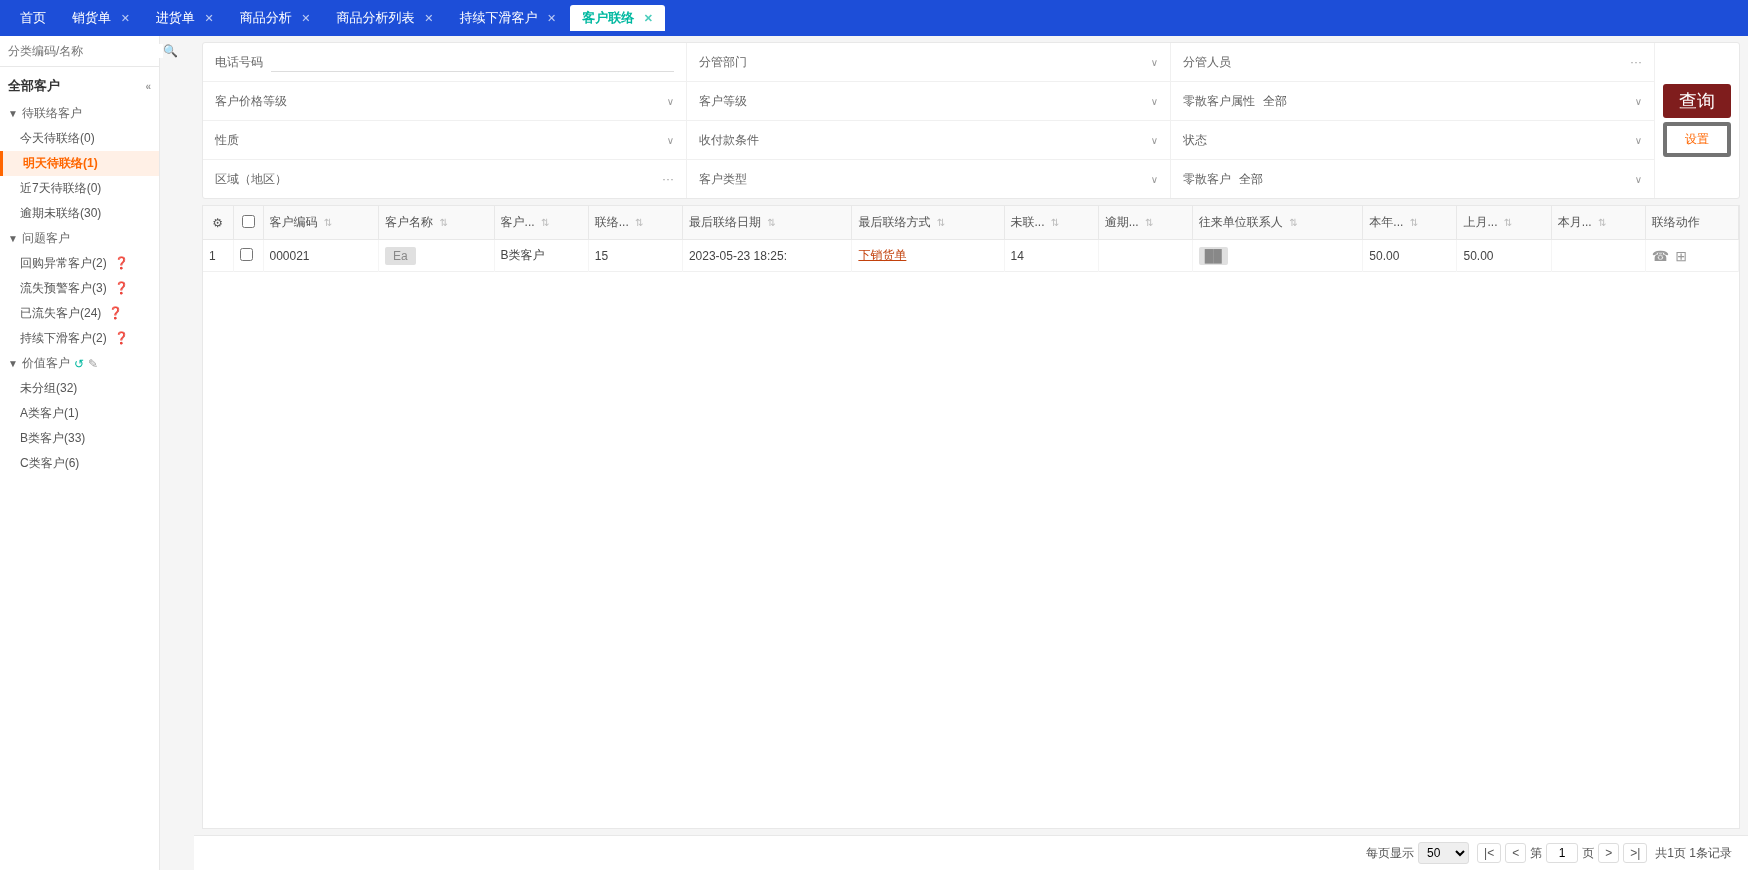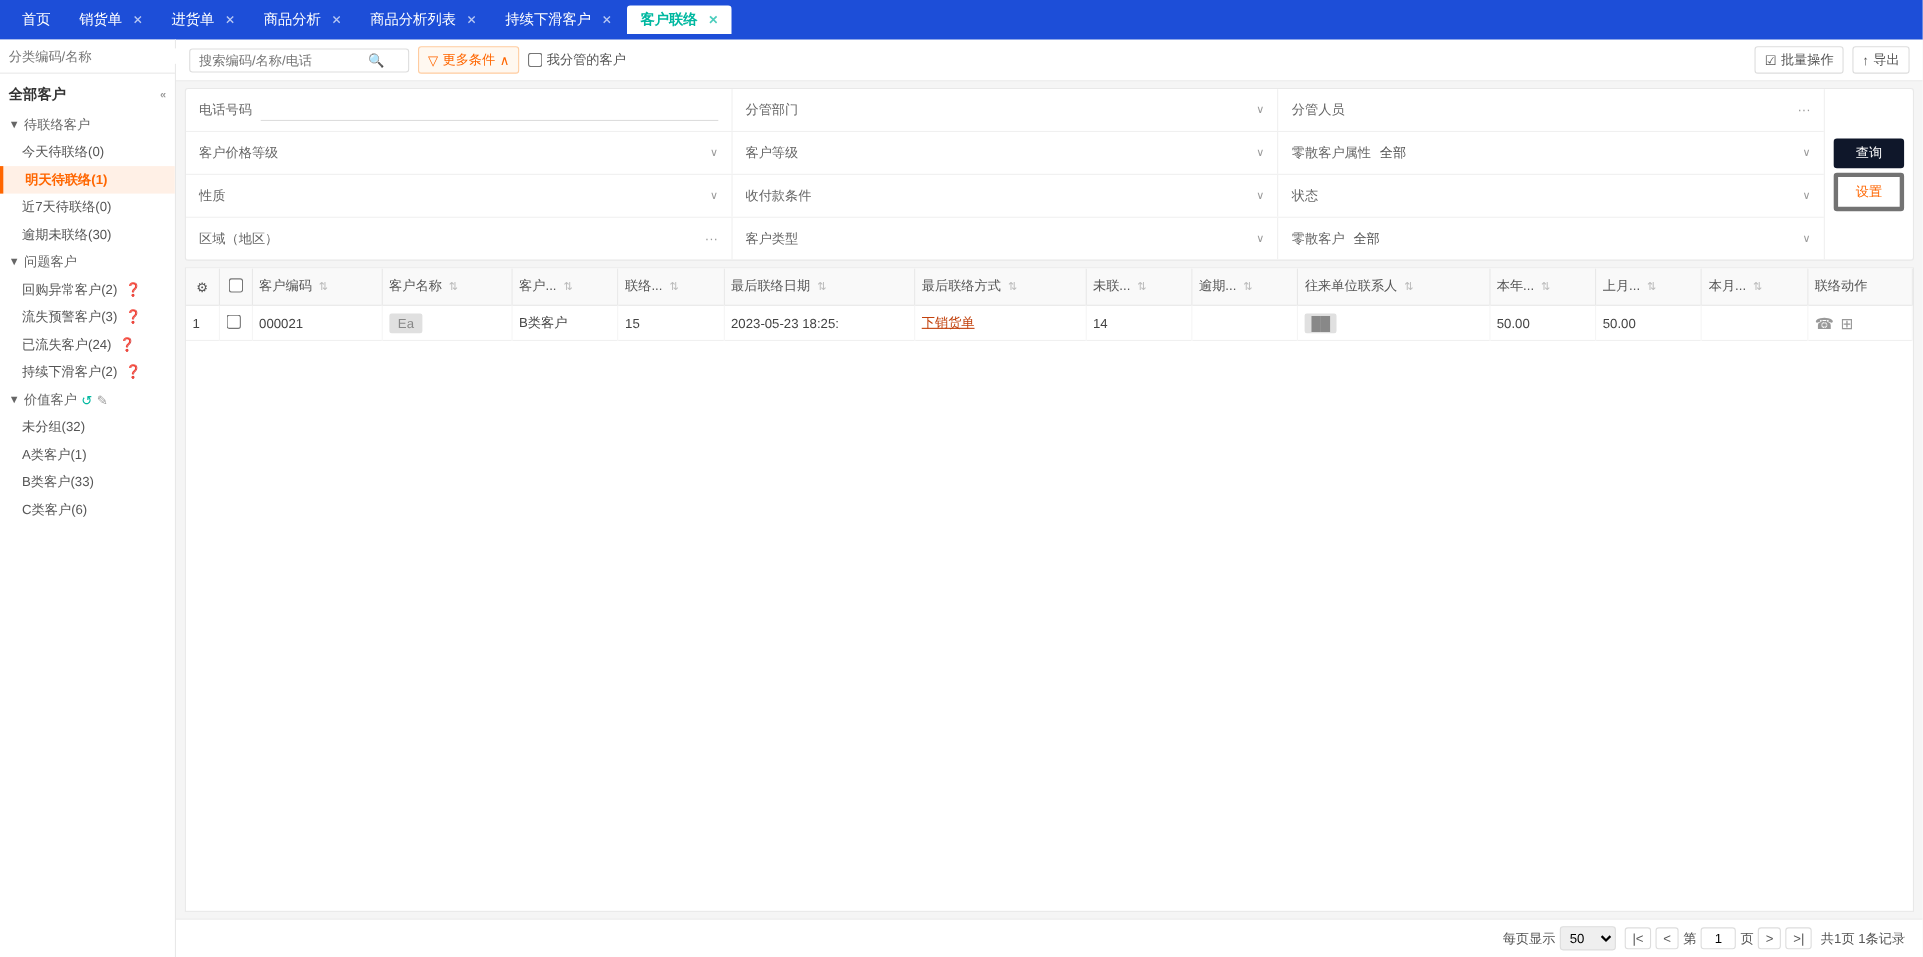--- a/index.html
+++ b/index.html
@@ -22,20 +22,21 @@
       font-size: 13px;
       white-space: nowrap;
     }
     .nav-item.active { background: #fff; color: #00b8a0; font-weight: bold; }
     .nav-item .close-x { margin-left: 6px; font-size: 11px; opacity: 0.7; }
 
     
     .main-layout {
       display: flex;
       height: calc(100vh - 36px);
+      gap: 34px;
     }
 
     
     .sidebar {
       width: 160px;
       background: #fff;
       border-right: 1px solid #e8e8e8;
       display: flex;
       flex-direction: column;
       flex-shrink: 0;
@@ -212,27 +213,27 @@
     
     .filter-actions {
       display: flex;
       flex-direction: column;
       gap: 4px;
       padding: 8px;
       border-left: 1px solid #f0f0f0;
       justify-content: center;
     }
     .btn-query {
-      background: #0f172a;
+      background: #7f1d1d;
       color: #fff;
       border: none;
       border-radius: 3px;
       padding: 5px 16px;
       cursor: pointer;
-      font-size: 12px;
+      font-size: 18px;
     }
     .btn-set {
       background: #fff;
       color: #ff6600;
       border: 4px solid #737373;
       border-radius: 3px;
       padding: 5px 16px;
       cursor: pointer;
       font-size: 12px;
     }
@@ -401,45 +402,20 @@
       </div>
       <div class="sidebar-item">未分组(32)</div>
       <div class="sidebar-item">A类客户(1)</div>
       <div class="sidebar-item">B类客户(33)</div>
       <div class="sidebar-item">C类客户(6)</div>
     </div>
   </div>
 
   <div class="content-area">
 
-    <div class="toolbar">
-      <div class="toolbar-search">
-        <input type="text" placeholder="搜索编码/名称/电话" style="">
-        <span class="search-icon" style="color:#ff6600;">🔍</span>
-      </div>
-      <div class="filter-btn">
-        <span>▽</span>
-        <span>更多条件</span>
-        <span>∧</span>
-      </div>
-      <div class="my-customer-check">
-        <input type="checkbox" style="">
-        <span>我分管的客户</span>
-      </div>
-      <div class="toolbar-right">
-        <div class="toolbar-btn">
-          <span>☑</span>
-          <span>批量操作</span>
-        </div>
-        <div class="toolbar-btn">
-          <span>↑</span>
-          <span>导出</span>
-        </div>
-      </div>
-    </div>
 
     <div class="filter-panel">
       <div style="display:flex;">
         <div style="flex:1;">
 
           <div class="filter-row">
             <div class="filter-cell">
               <span class="filter-label">电话号码</span>
               <input class="filter-input" type="text" style="">
             </div>

